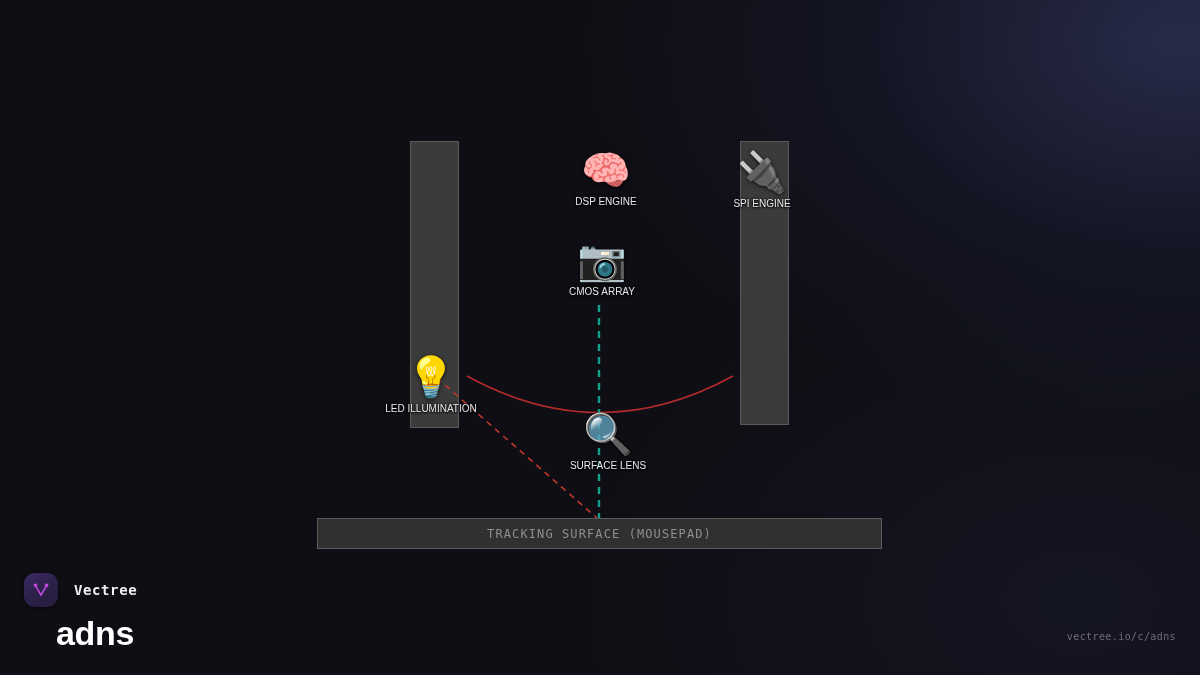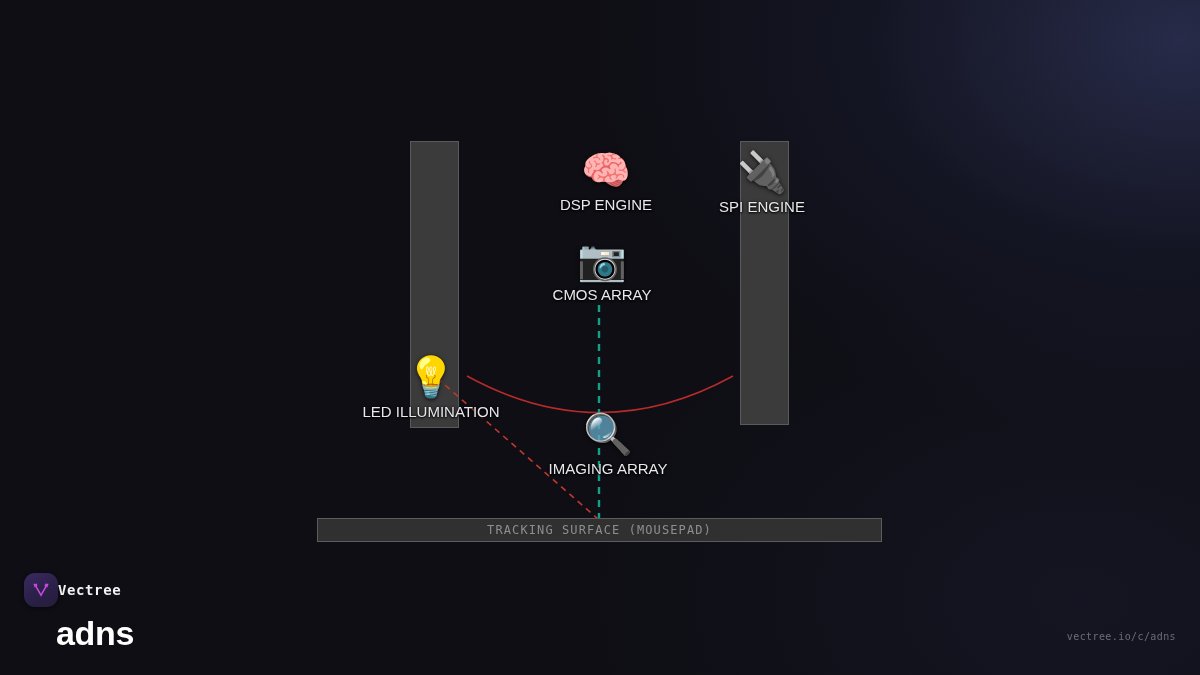--- a/index.html
+++ b/index.html
@@ -24,21 +24,21 @@
   .block {
     position:absolute;
     background:#3b3b3b;
     border:1px solid #5a5a5a;
   }
   #block-left  { left:410px; top:141px; width:49px;  height:287px; }
   #block-right { left:740px; top:141px; width:49px;  height:284px; }
 
   #tracking-surface {
     position:absolute;
-    left:317px; top:518px; width:565px; height:24px;
+    left:317px; top:518px; width:565px; height:31px;
     background:#303030;
     border:1px solid #5c5c5c;
     display:flex; align-items:center; justify-content:center;
   }
   #tracking-surface .surface-label {
     font-family:"DejaVu Sans Mono","Liberation Mono",monospace;
     font-size:12px;
     letter-spacing:1.1px;
     color:#8e8e8e;
   }
@@ -54,35 +54,35 @@
   }
   .node .glyph {
     font-family:"DejaVu Sans", sans-serif;
     line-height:1;
     font-size:40px;
     text-align:center;
     filter:drop-shadow(0 1px 2px rgba(0,0,0,.75));
   }
   .node .nlabel {
     margin-top:6px;
-    font-size:15px;
+    font-size:10px;
     color:#e8e8ec;
     white-space:nowrap;
     text-shadow:0 1px 2px rgba(0,0,0,.95), 0 0 3px rgba(0,0,0,.9);
   }
 
   #node-dsp    { left:606px; top:150px; }
   #node-cmos   { left:602px; top:240px; }
   #node-spi    { left:762px; top:152px; }
   #node-led    { left:431px; top:357px; }
   #node-lens   { left:608px; top:414px; }
 
   
   #branding { position:absolute; left:24px; bottom:22px; }
-  #brand-row { display:flex; align-items:center; gap:0; }
+  #brand-row { display:flex; align-items:center; gap:16px; }
   #brand-logo {
     width:34px; height:34px;
     border-radius:11px;
     background:linear-gradient(150deg,#3a2a63 0%, #2b2047 55%, #241c3c 100%);
     display:flex; align-items:center; justify-content:center;
     box-shadow:0 1px 4px rgba(0,0,0,.6);
   }
   #brand-name {
     font-family:"DejaVu Sans Mono","Liberation Mono",monospace;
     font-size:14px; font-weight:bold; color:#f2f2f5; letter-spacing:.6px;
@@ -135,21 +135,21 @@
     <span class="nlabel">SPI ENGINE</span>
   </div>
 
   <div class="node" id="node-led">
     <span class="glyph">💡</span>
     <span class="nlabel">LED ILLUMINATION</span>
   </div>
 
   <div class="node" id="node-lens">
     <span class="glyph">🔍</span>
-    <span class="nlabel">IMAGING ARRAY</span>
+    <span class="nlabel">SURFACE LENS</span>
   </div>
 
 </div>
 
 <div id="branding">
   <div id="brand-row">
     <div id="brand-logo">
       <svg width="20" height="20" viewBox="0 0 20 20" xmlns="http://www.w3.org/2000/svg">
         <g stroke="#c44ae0" stroke-width="1.5" fill="none" stroke-linecap="round">
           <path d="M4.2 5.2 L10 15.2 L15.8 5.2"></path>

